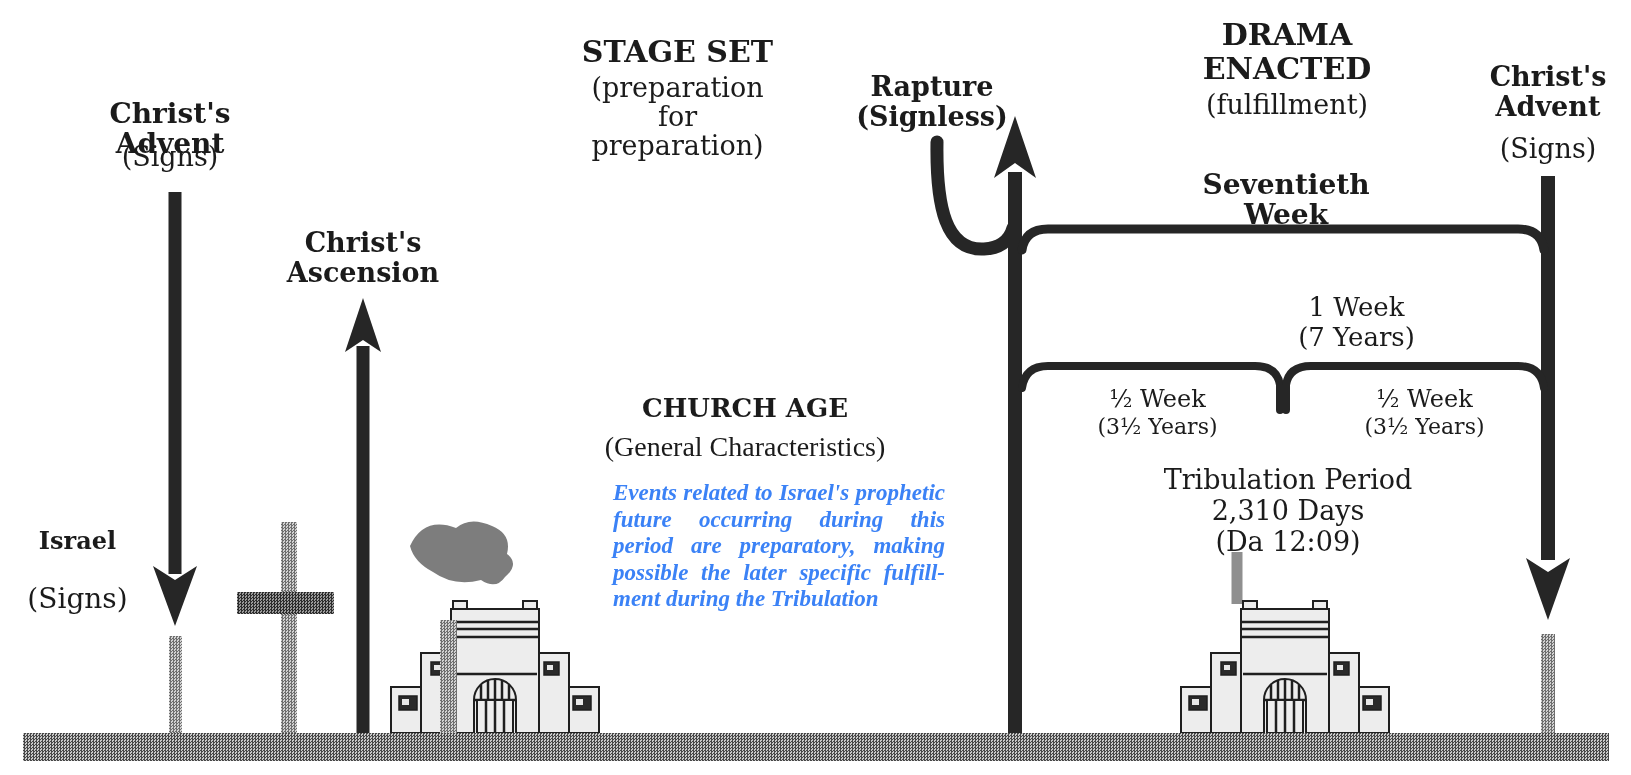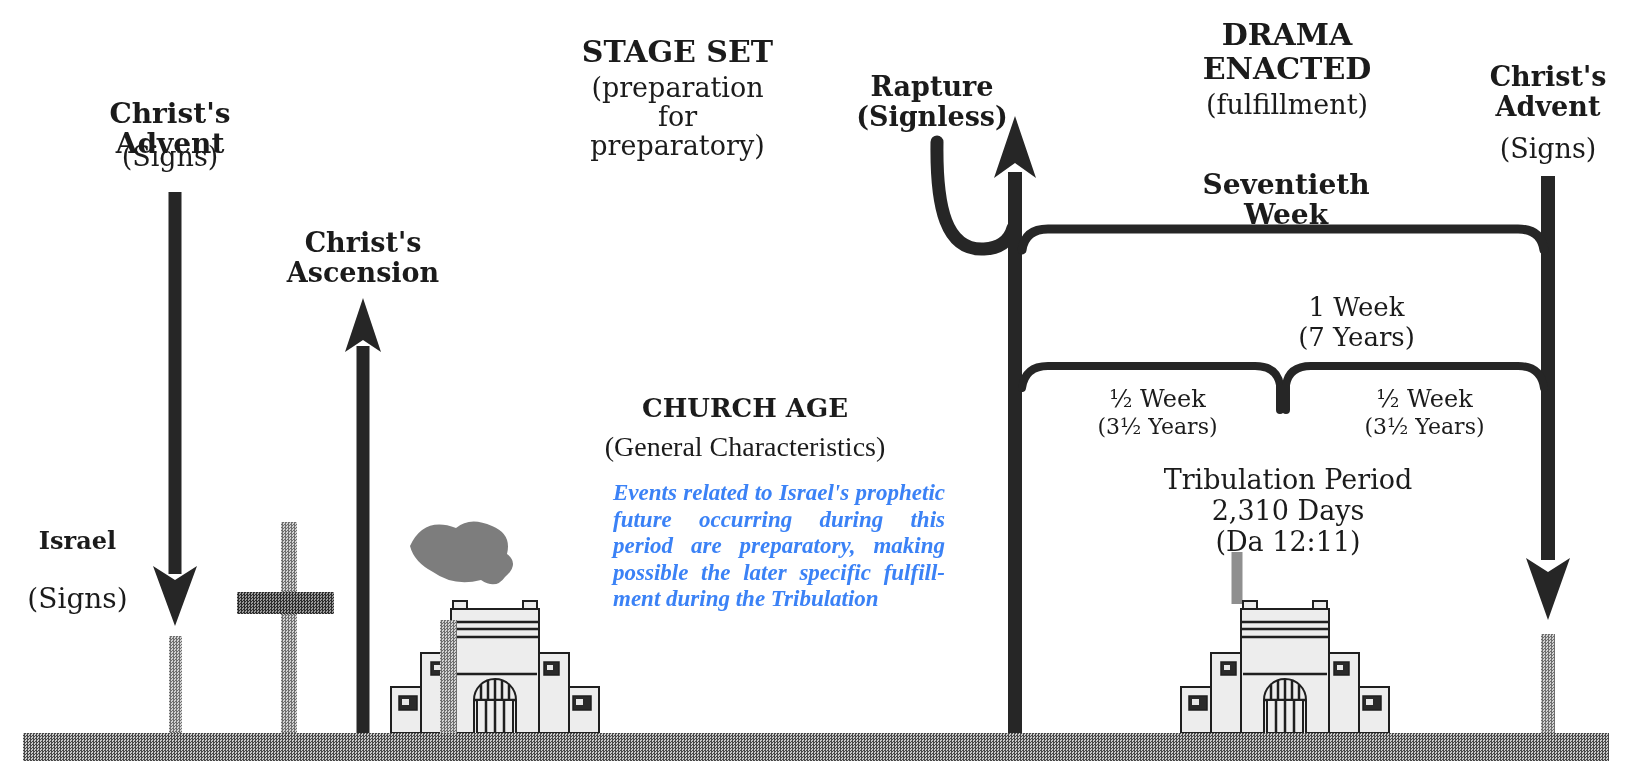--- a/index.html
+++ b/index.html
@@ -107,21 +107,21 @@
   <div class="lbl" style="left:10px;top:584px;width:135px;font-size:28px;">(Signs)</div>
 
   <div class="lbl b" style="left:273px;top:228px;width:180px;font-size:27px;line-height:30px;">
     <div>Christ's</div>
     <div>Ascension</div>
   </div>
 
   <div class="lbl b" style="left:570px;top:36px;width:215px;font-size:30px;">STAGE SET</div>
   <div class="lbl" style="left:570px;top:73px;width:215px;font-size:27px;line-height:29px;">
     <div>(preparation</div>
-    <div>for preparatory)</div>
+    <div>for preparation)</div>
   </div>
 
   <div class="lbl b" style="left:590px;top:394px;width:310px;font-size:26px;">CHURCH AGE</div>
   <div class="lbl" style="left:570px;top:432px;width:350px;font-size:28px;font-family:Liberation Serif, serif;">(General Characteristics)</div>
 
   <div class="note">
       <div class="jline">
         <span>Events</span>
         <span>related</span>
         <span>to</span>
@@ -180,16 +180,16 @@
   </div>
 
   <div class="lbl" style="left:1342px;top:385px;width:165px;font-size:24px;line-height:28px;">
     <div>½ Week</div>
     <div style="font-size:22px;">(3½ Years)</div>
   </div>
 
   <div class="lbl" style="left:1163px;top:464px;width:250px;font-size:27px;line-height:31px;">
     <div>Tribulation Period</div>
     <div>2,310 Days</div>
-    <div>(Da 12:11)</div>
+    <div>(Da 12:09)</div>
   </div>
 
 </div>
 
 </body></html>

